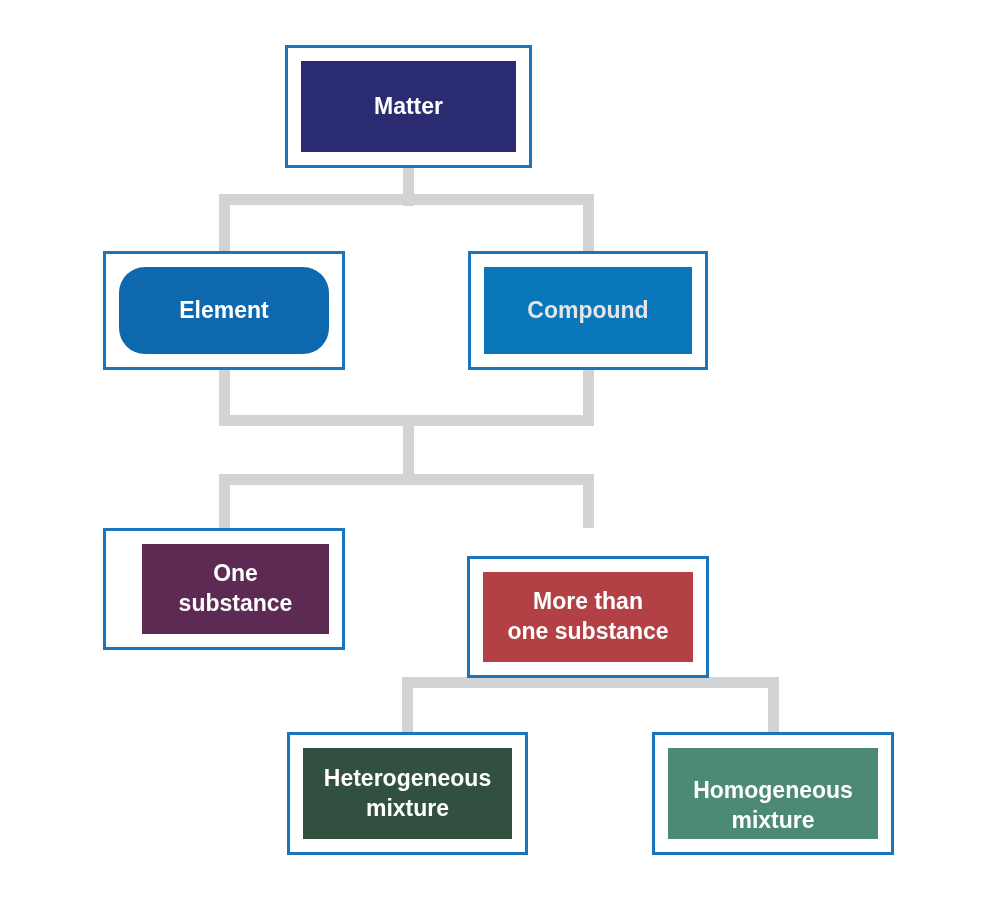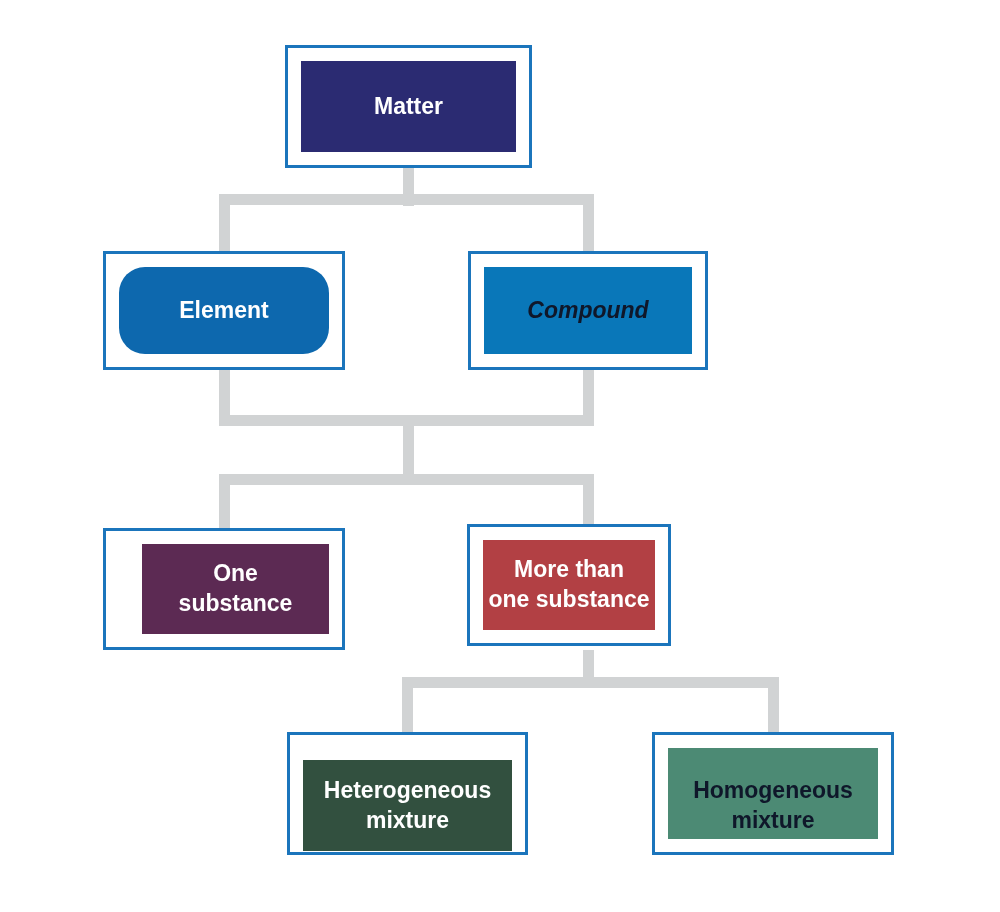--- a/index.html
+++ b/index.html
@@ -75,45 +75,45 @@
   </div>
 
   <div class="node" style="left: 103px; top: 251px; width: 242px; height: 119px; border-color: rgb(27, 117, 188);">
     <div class="node-fill" style="background-color: rgb(13, 104, 174); border-radius: 26px;">
       <span class="node-label" style="color: rgb(255, 255, 255);">Element</span>
     </div>
   </div>
 
   <div class="node" style="left: 468px; top: 251px; width: 240px; height: 119px; border-color: rgb(27, 117, 188);">
     <div class="node-fill" style="background-color: rgb(9, 119, 185);">
-      <span class="node-label" style="color: #0f172a; font-style: italic;">Compound</span>
+      <span class="node-label" style="color: #e5e5e5;">Compound</span>
     </div>
   </div>
 
   <div class="node" style="left: 103px; top: 528px; width: 242px; height: 122px; border-color: rgb(27, 117, 188); padding-left: 36px;">
     <div class="node-fill" style="background-color: rgb(92, 42, 83);">
       <span class="node-label" style="color: rgb(255, 255, 255);">One
 substance</span>
     </div>
   </div>
 
-  <div class="node" style="left: 467px; top: 524px; width: 204px; height: 122px; border-color: rgb(27, 117, 188);">
+  <div class="node" style="left: 467px; top: 556px; width: 242px; height: 122px; border-color: rgb(27, 117, 188);">
     <div class="node-fill" style="background-color: rgb(178, 64, 68);">
       <span class="node-label" style="color: rgb(255, 255, 255);">More than
 one substance</span>
     </div>
   </div>
 
   <div class="node" style="left: 287px; top: 732px; width: 241px; height: 123px; border-color: rgb(27, 117, 188);">
-    <div class="node-fill" style="background-color: rgb(50, 80, 63); margin-top: 12px;">
+    <div class="node-fill" style="background-color: rgb(50, 80, 63);">
       <span class="node-label" style="color: rgb(255, 255, 255);">Heterogeneous
 mixture</span>
     </div>
   </div>
 
   <div class="node" style="left: 652px; top: 732px; width: 242px; height: 123px; border-color: rgb(27, 117, 188);">
     <div class="node-fill" style="background-color: rgb(76, 138, 116);">
-      <span class="node-label" style="color: #0f172a; margin-top: 24px;">Homogeneous
+      <span class="node-label" style="color: #ffffff; margin-top: 24px;">Homogeneous
 mixture</span>
     </div>
   </div>
 
 </div>
 
 </body></html>

